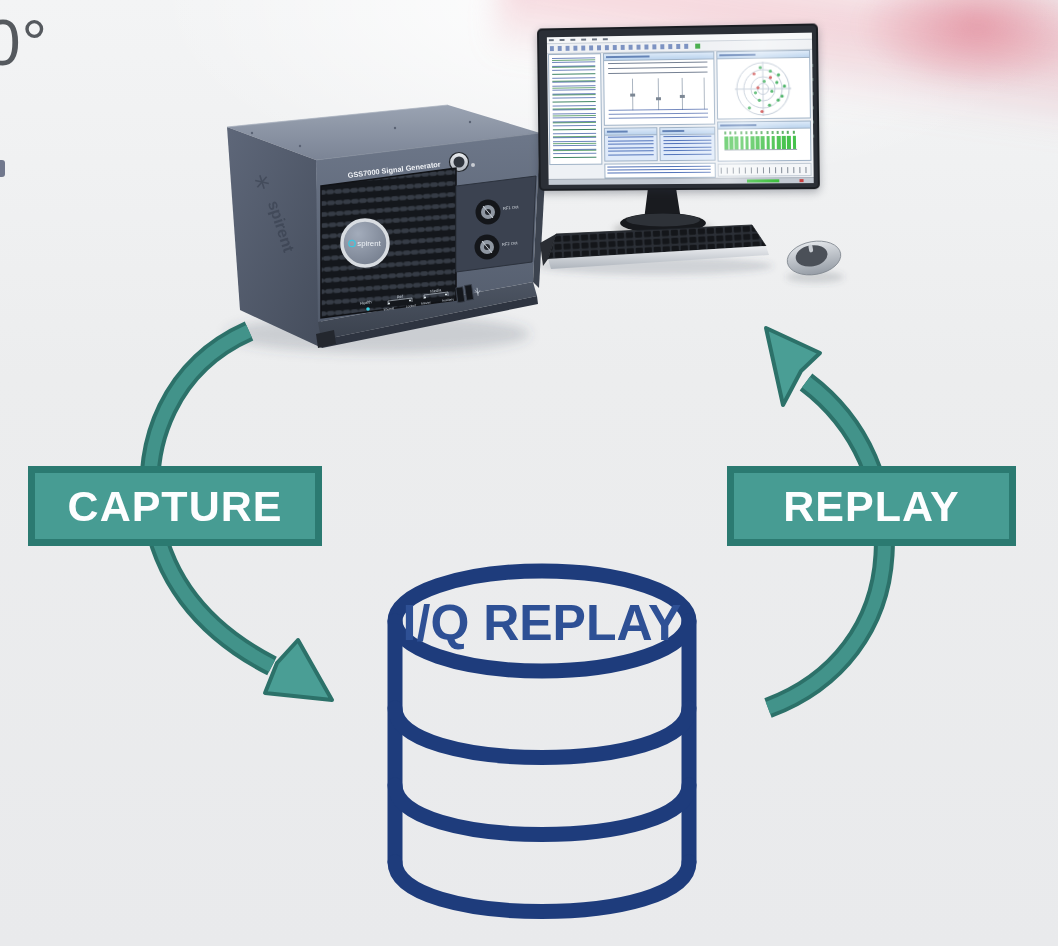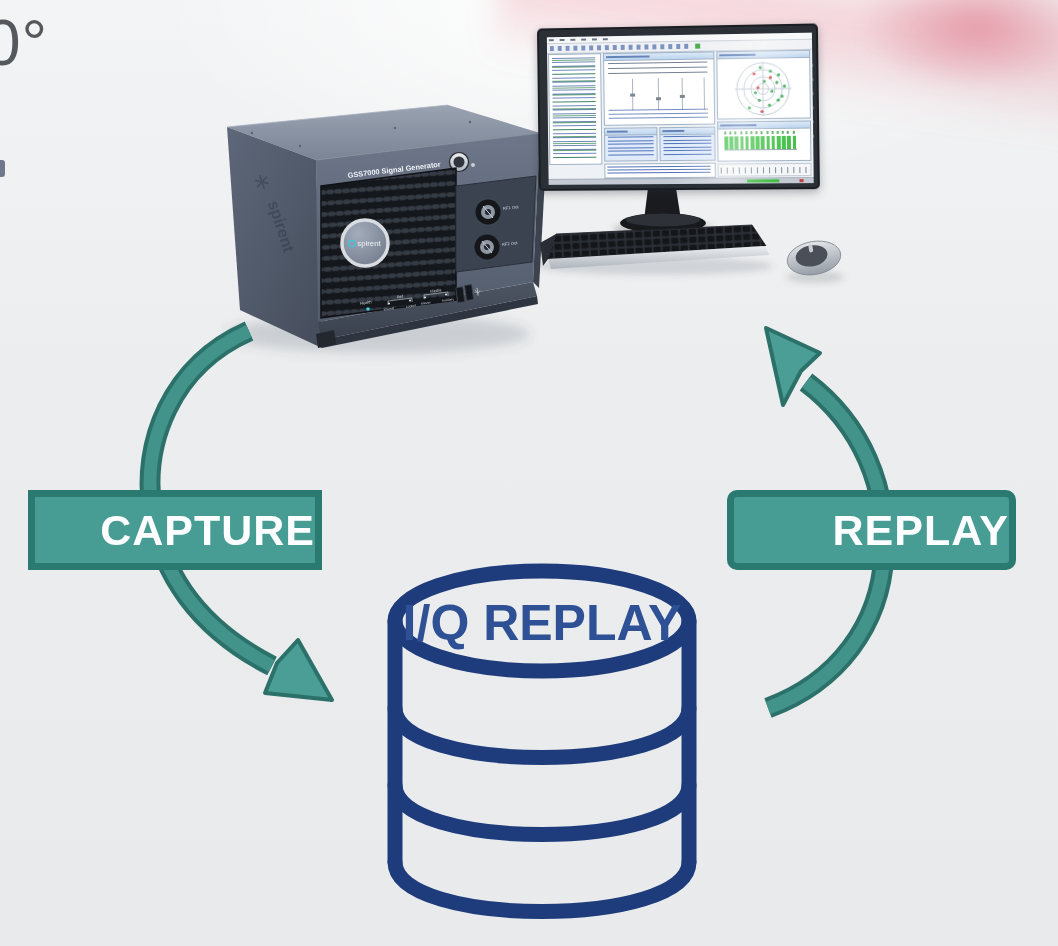--- a/index.html
+++ b/index.html
@@ -13,23 +13,23 @@
     filter:blur(14px);pointer-events:none;}
   .corner-red{position:absolute;right:-40px;top:-40px;width:240px;height:130px;
     background:radial-gradient(closest-side,rgba(214,82,106,0.45),rgba(214,82,106,0));filter:blur(8px);pointer-events:none;}
   .corner-angle{position:absolute;left:-15px;top:6px;font-size:64px;color:#55595e;letter-spacing:1px;}
   .edge-sliver{position:absolute;left:0;top:160px;width:5px;height:17px;background:#474f6b;opacity:.75;border-radius:0 3px 3px 0;}
 
   .scene-svg{position:absolute;left:0;top:0;z-index:1;}
 
   
   .flow-box{position:absolute;z-index:3;box-sizing:border-box;border:7px solid #2b7a71;background:#479c93;
-    display:flex;align-items:center;justify-content:flex-end;color:#fdfeff;font-weight:bold;font-size:43px;letter-spacing:1px;margin-top:24px;}
+    display:flex;align-items:center;justify-content:center;color:#fdfeff;font-weight:bold;font-size:43px;letter-spacing:1px;}
   .capture-box{left:28px;top:466px;width:294px;height:80px;}
-  .replay-box{left:727px;top:466px;width:289px;height:80px;border-radius:10px;}
+  .replay-box{left:727px;top:466px;width:289px;height:80px;}
 
   .iq-label{position:absolute;z-index:3;left:402px;top:594px;width:280px;text-align:center;
     font-weight:bold;font-size:50px;color:#2e5095;letter-spacing:0;}
 
   
   .monitor{position:absolute;z-index:2;left:536px;top:26px;width:282px;height:164px;
     transform:perspective(1200px) rotateY(-5deg) rotate(-0.7deg);transform-origin:50% 50%;}
   .bezel{position:absolute;inset:0;background:#2b2f36;border:2px solid #1a1d22;border-radius:5px;
     box-shadow:0 3px 8px rgba(40,45,60,0.35);}
   .bezel-buttons{position:absolute;right:3px;top:38px;width:3px;height:78px;

